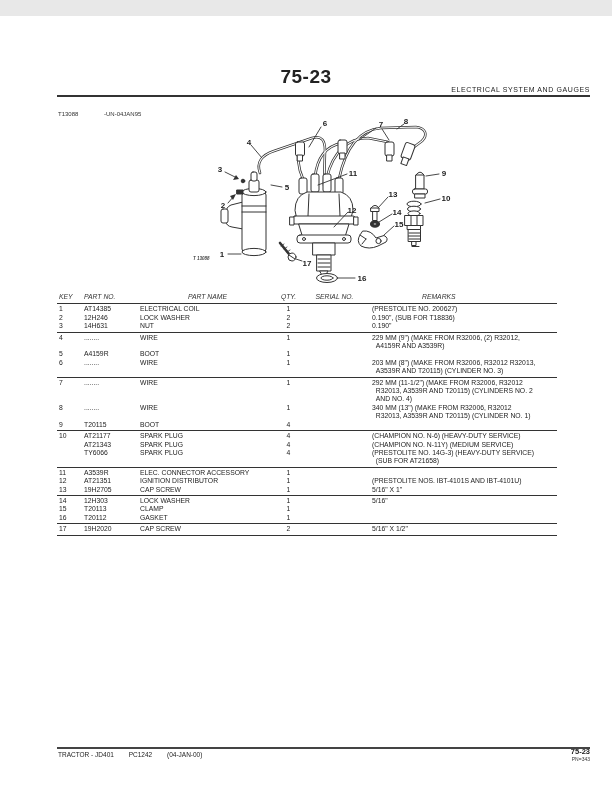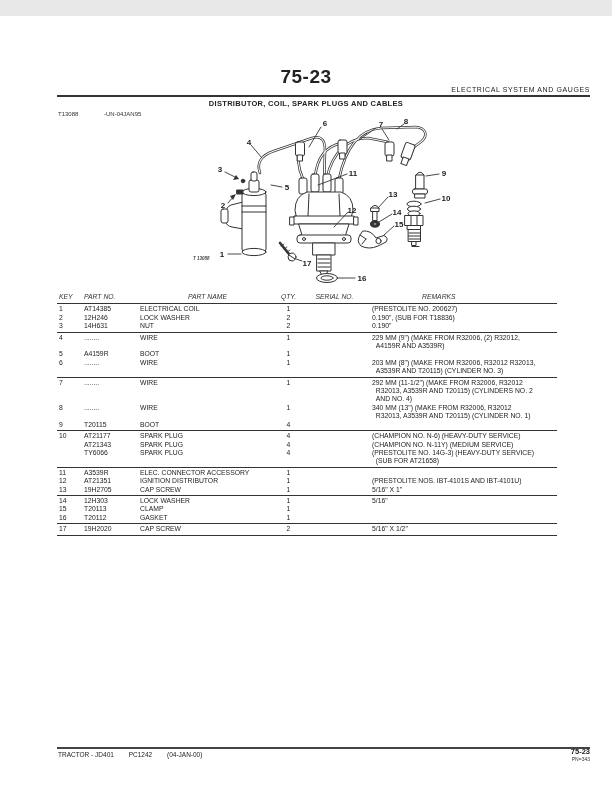--- a/index.html
+++ b/index.html
@@ -60,21 +60,20 @@
   .footer-pn { font-size:5px; line-height:6px; color:#333; }
 </style>
 </head>
 <body>
 
 <div class="page">
 
   <div class="abs page-title">75-23</div>
   <div class="abs section-label">ELECTRICAL SYSTEM AND GAUGES</div>
   <div class="abs header-rule"></div>
-  <div class="abs figure-title">DISTRIBUTOR, COIL, SPARK PLUGS AND CABLES</div>
   <div class="abs fig-ref">
     <span class="ref-id">T13088</span>
     <span class="ref-date">-UN-04JAN95</span>
   </div>
 
   <div class="abs illustration">
     <svg viewBox="0 0 300 180" width="300" height="180">
       <g stroke="#333" fill="none" stroke-width="1" stroke-linecap="round" stroke-linejoin="round">
 
         <g stroke-width="2.6">

